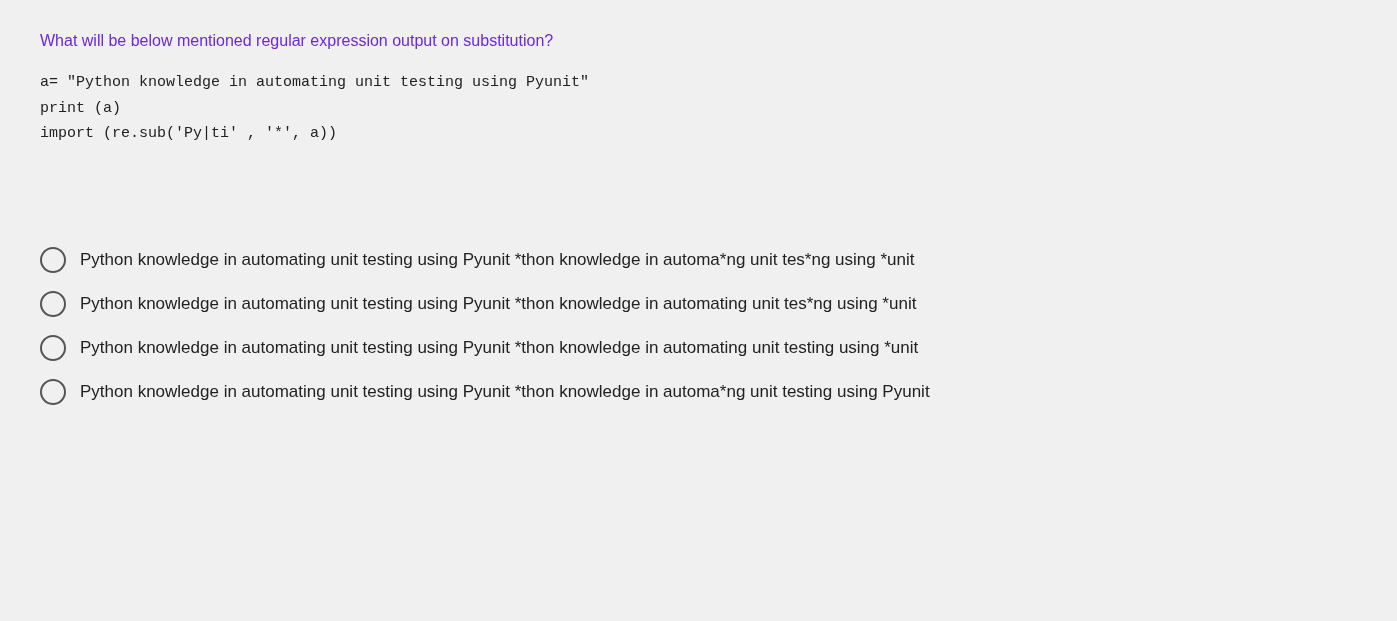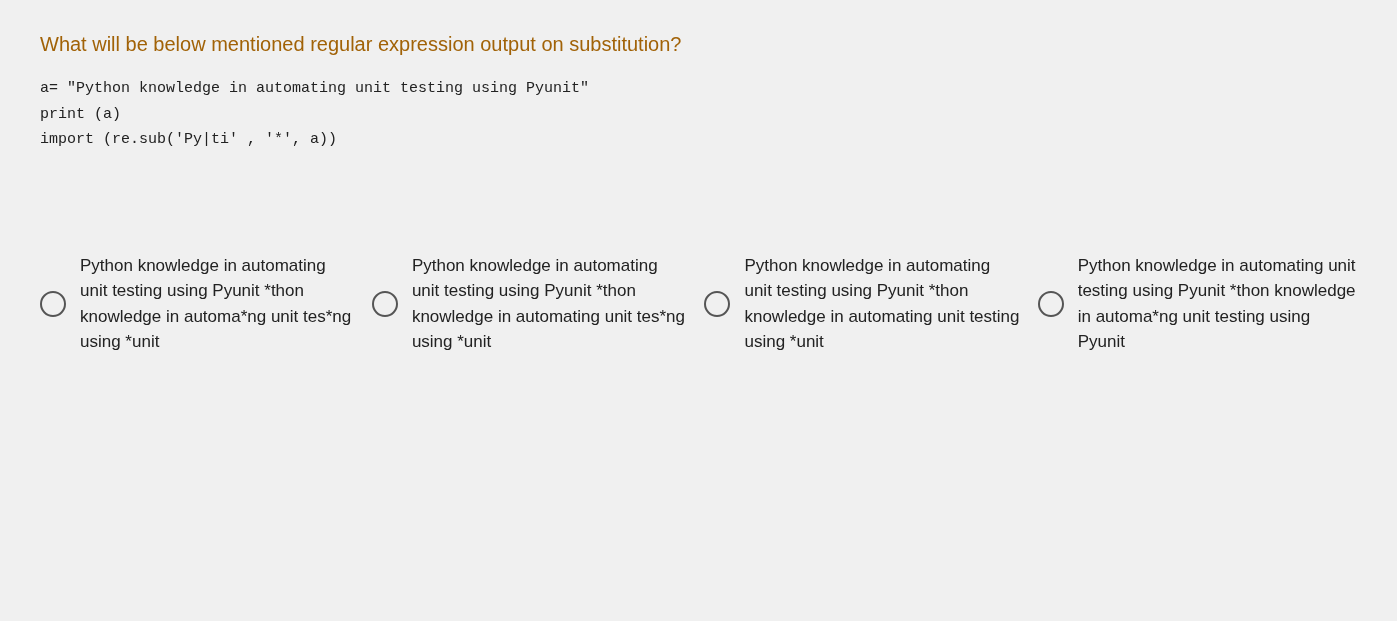--- a/index.html
+++ b/index.html
@@ -11,46 +11,46 @@
     body {
       background-color: #f0f0f0;
       font-family: Arial, sans-serif;
       width: 1397px;
       min-height: 621px;
       padding: 30px 40px;
       color: #222;
     }
 
     .question-text {
-      font-size: 20px;
+      font-size: 16px;
       font-weight: 400;
       margin-bottom: 18px;
       line-height: 1.4;
-      color: #a16207;
+      color: #6d28d9;
     }
 
     .code-block {
       font-family: 'Courier New', Courier, monospace;
       font-size: 15px;
       line-height: 1.7;
       margin-bottom: 10px;
       color: #222;
     }
 
     .code-block .code-line {
       display: block;
     }
 
     .spacer {
       height: 80px;
     }
 
     .options-container {
       display: flex;
-      flex-direction: row;
+      flex-direction: column;
       gap: 18px;
       margin-top: 10px;
     }
 
     .option-item {
       display: flex;
       align-items: center;
       gap: 14px;
       font-size: 17px;
       line-height: 1.5;

